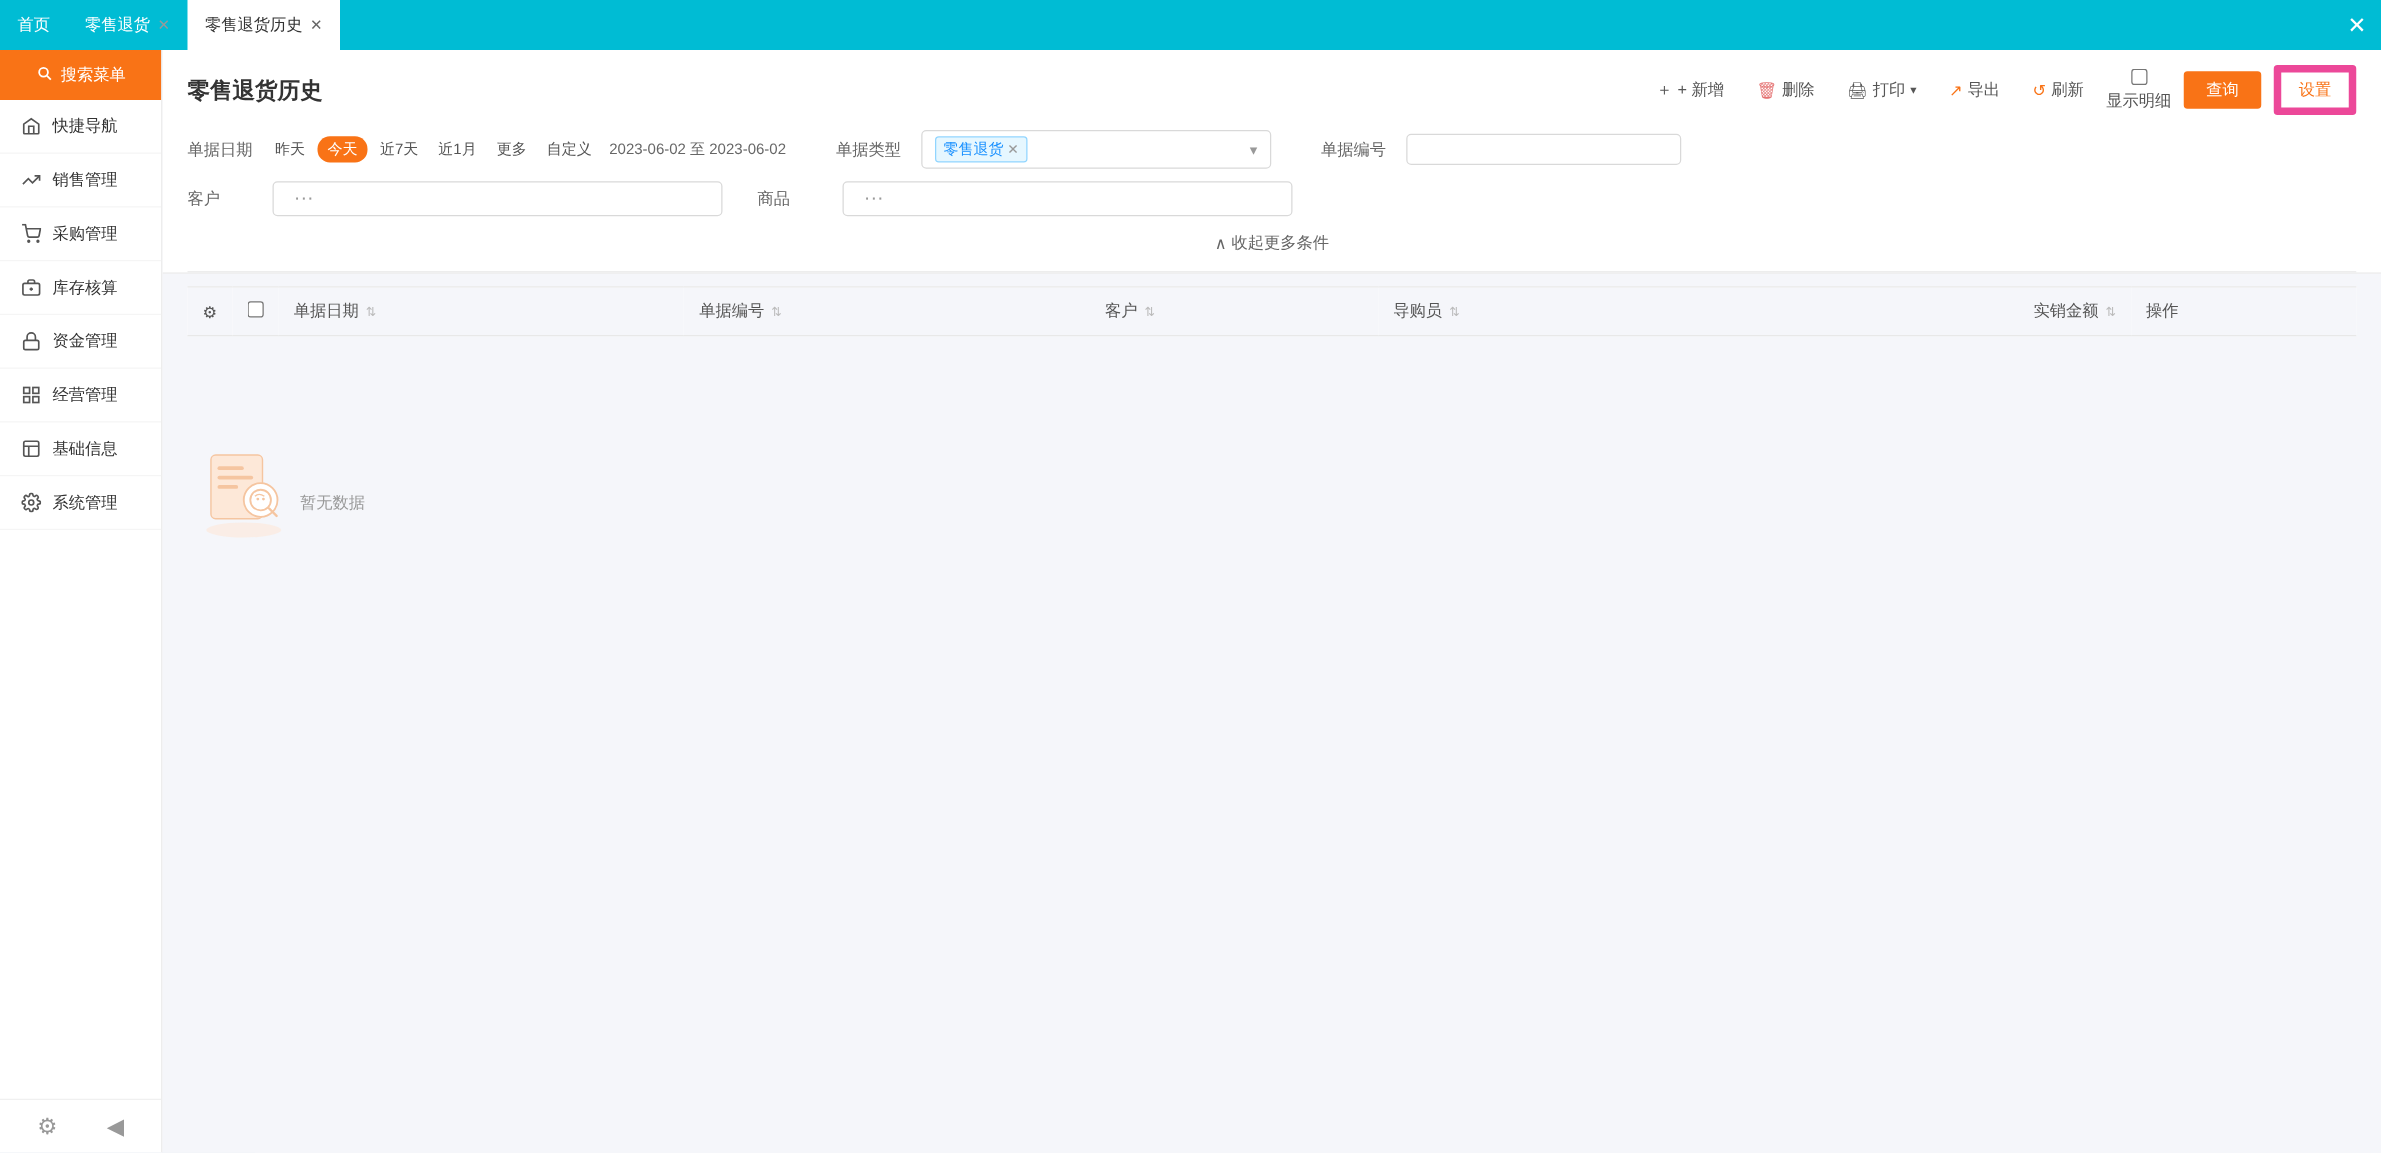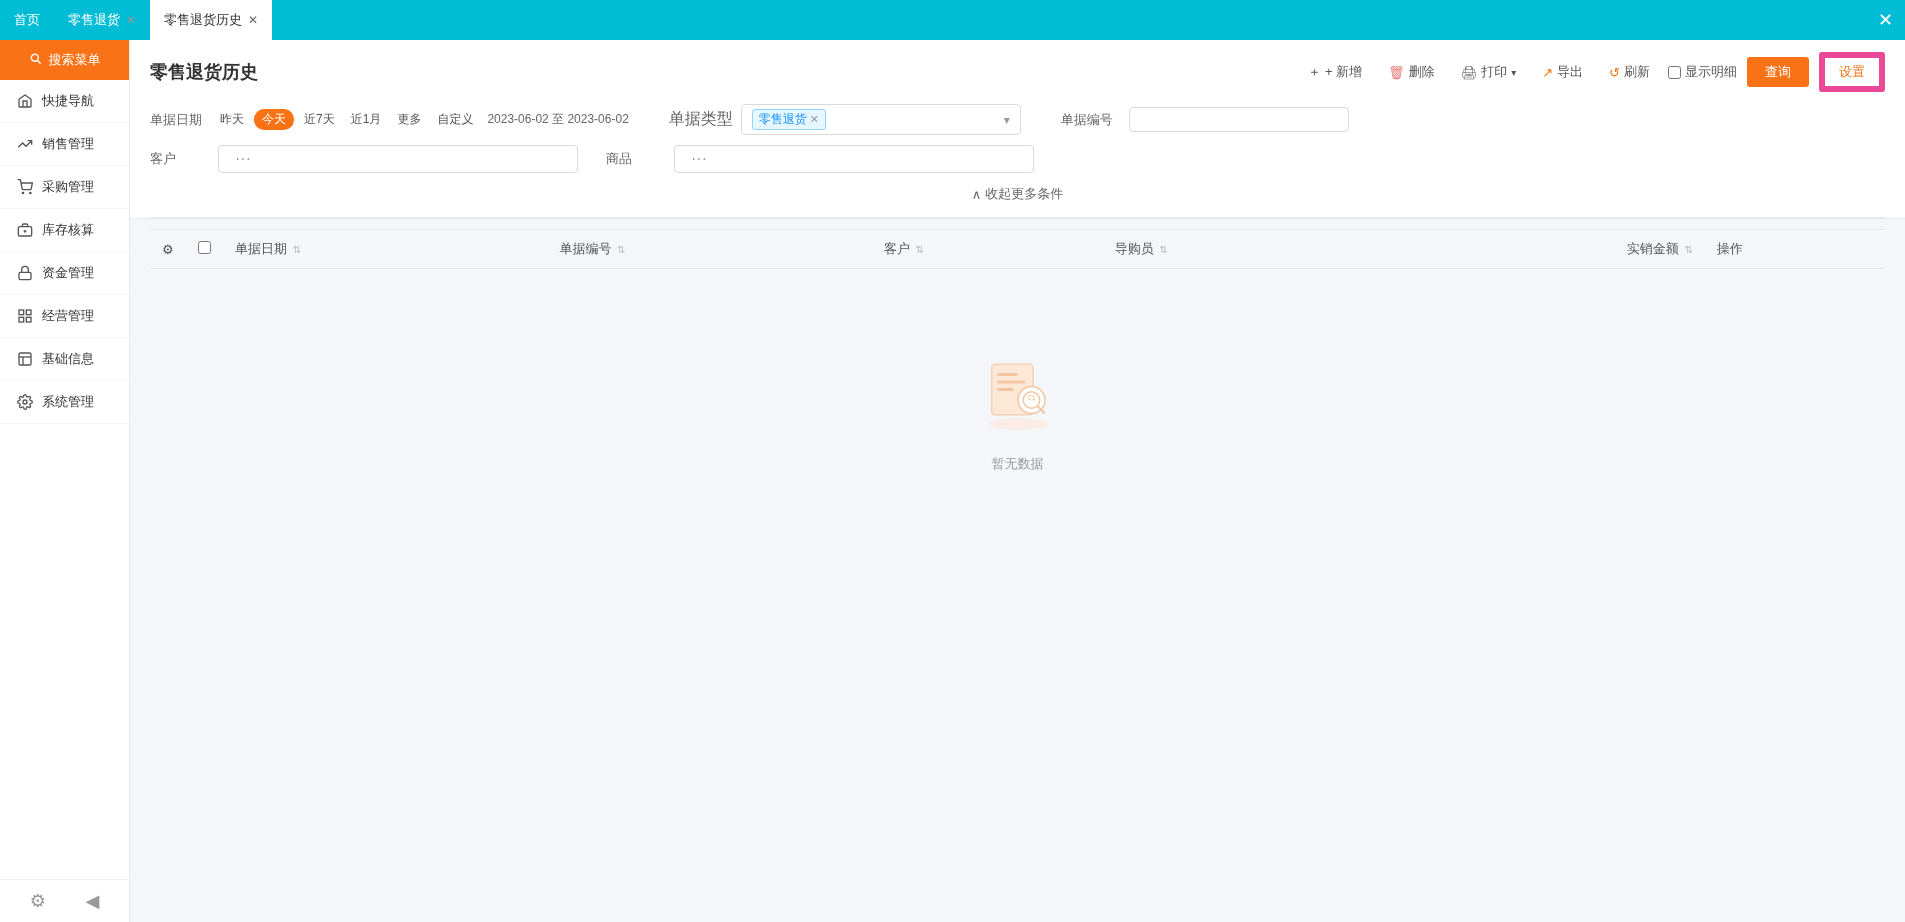--- a/index.html
+++ b/index.html
@@ -65,21 +65,21 @@
       cursor: pointer; padding: 4px 8px; border-radius: 3px;
     }
     .btn-query {
       background: #f97316; color: #fff; border: none; padding: 6px 18px;
       border-radius: 3px; font-size: 13px; cursor: pointer;
     }
     .btn-settings {
       background: #fff; color: #f97316; border: 6px solid #ec4899; padding: 5px 14px;
       border-radius: 3px; font-size: 13px; cursor: pointer;
     }
-    .display-detail { display: flex; align-items: center; gap: 4px; font-size: 13px; color: #555; }
+    .display-detail { display: flex; align-items: center; gap: 4px; font-size: 13px; color: #555; flex-direction: column; }
     .display-detail input[type=checkbox] { cursor: pointer; }
 
     
     .filter-area { padding: 10px 20px; background: #fff; border-bottom: 1px solid #e8e8e8; }
     .filter-row { display: flex; align-items: center; gap: 0; margin-bottom: 10px; }
     .filter-label { font-size: 13px; color: #666; min-width: 60px; }
     .date-options { display: flex; align-items: center; gap: 4px; margin-left: 4px; }
     .date-btn { font-size: 12px; color: #555; cursor: pointer; padding: 2px 6px; border-radius: 3px; }
     .date-btn.active { background: #f97316; color: #fff; border-radius: 10px; padding: 2px 8px; }
     .date-range { font-size: 12px; color: #666; margin-left: 8px; }
@@ -111,21 +111,21 @@
       background: #f5f6fa; border-bottom: 1px solid #e8e8e8; border-top: 1px solid #e8e8e8;
       padding: 10px 12px; font-size: 13px; color: #555; font-weight: 500; text-align: left;
       white-space: nowrap;
     }
     .data-table th .sort-icon { font-size: 10px; color: #bbb; margin-left: 2px; }
     .settings-col { width: 36px; text-align: center; }
     .checkbox-col { width: 36px; text-align: center; }
 
     
     .empty-state {
-      display: flex; flex-direction: column; align-items: center; justify-content: flex-start;
+      display: flex; flex-direction: row; align-items: center; justify-content: flex-start;
       padding: 80px 0;
     }
     .empty-icon {
       width: 90px; height: 90px; margin-bottom: 16px;
     }
     .empty-text { font-size: 13px; color: #999; }
 
     
     .pagination-bar {
       background: #fff; border-top: 1px solid #e8e8e8; padding: 10px 20px;
@@ -301,21 +301,21 @@
           <div class="date-options">
             <span class="date-btn">昨天</span>
             <span class="date-btn active">今天</span>
             <span class="date-btn">近7天</span>
             <span class="date-btn">近1月</span>
             <span class="date-btn">更多</span>
             <span class="date-btn">自定义</span>
           </div>
           <span class="date-range">2023-06-02 至 2023-06-02</span>
 
-          <span style="margin-left: 40px; min-width: 60px; font-size: 16px; color: rgb(102, 102, 102);" class="filter-label">单据类型</span>
+          <span style="margin-left: 40px; min-width: 60px; font-size: 13px; color: rgb(102, 102, 102);" class="filter-label">单据类型</span>
           <div class="filter-select-wrap" style="margin-left:8px;">
             <span class="tag">
               <span>零售退货</span>
               <span class="tag-close">✕</span>
             </span>
             <span class="chevron">▾</span>
           </div>
 
           <span style="margin-left:40px;" class="filter-label">单据编号</span>
           <input class="filter-input" style="margin-left: 8px;" type="text">

